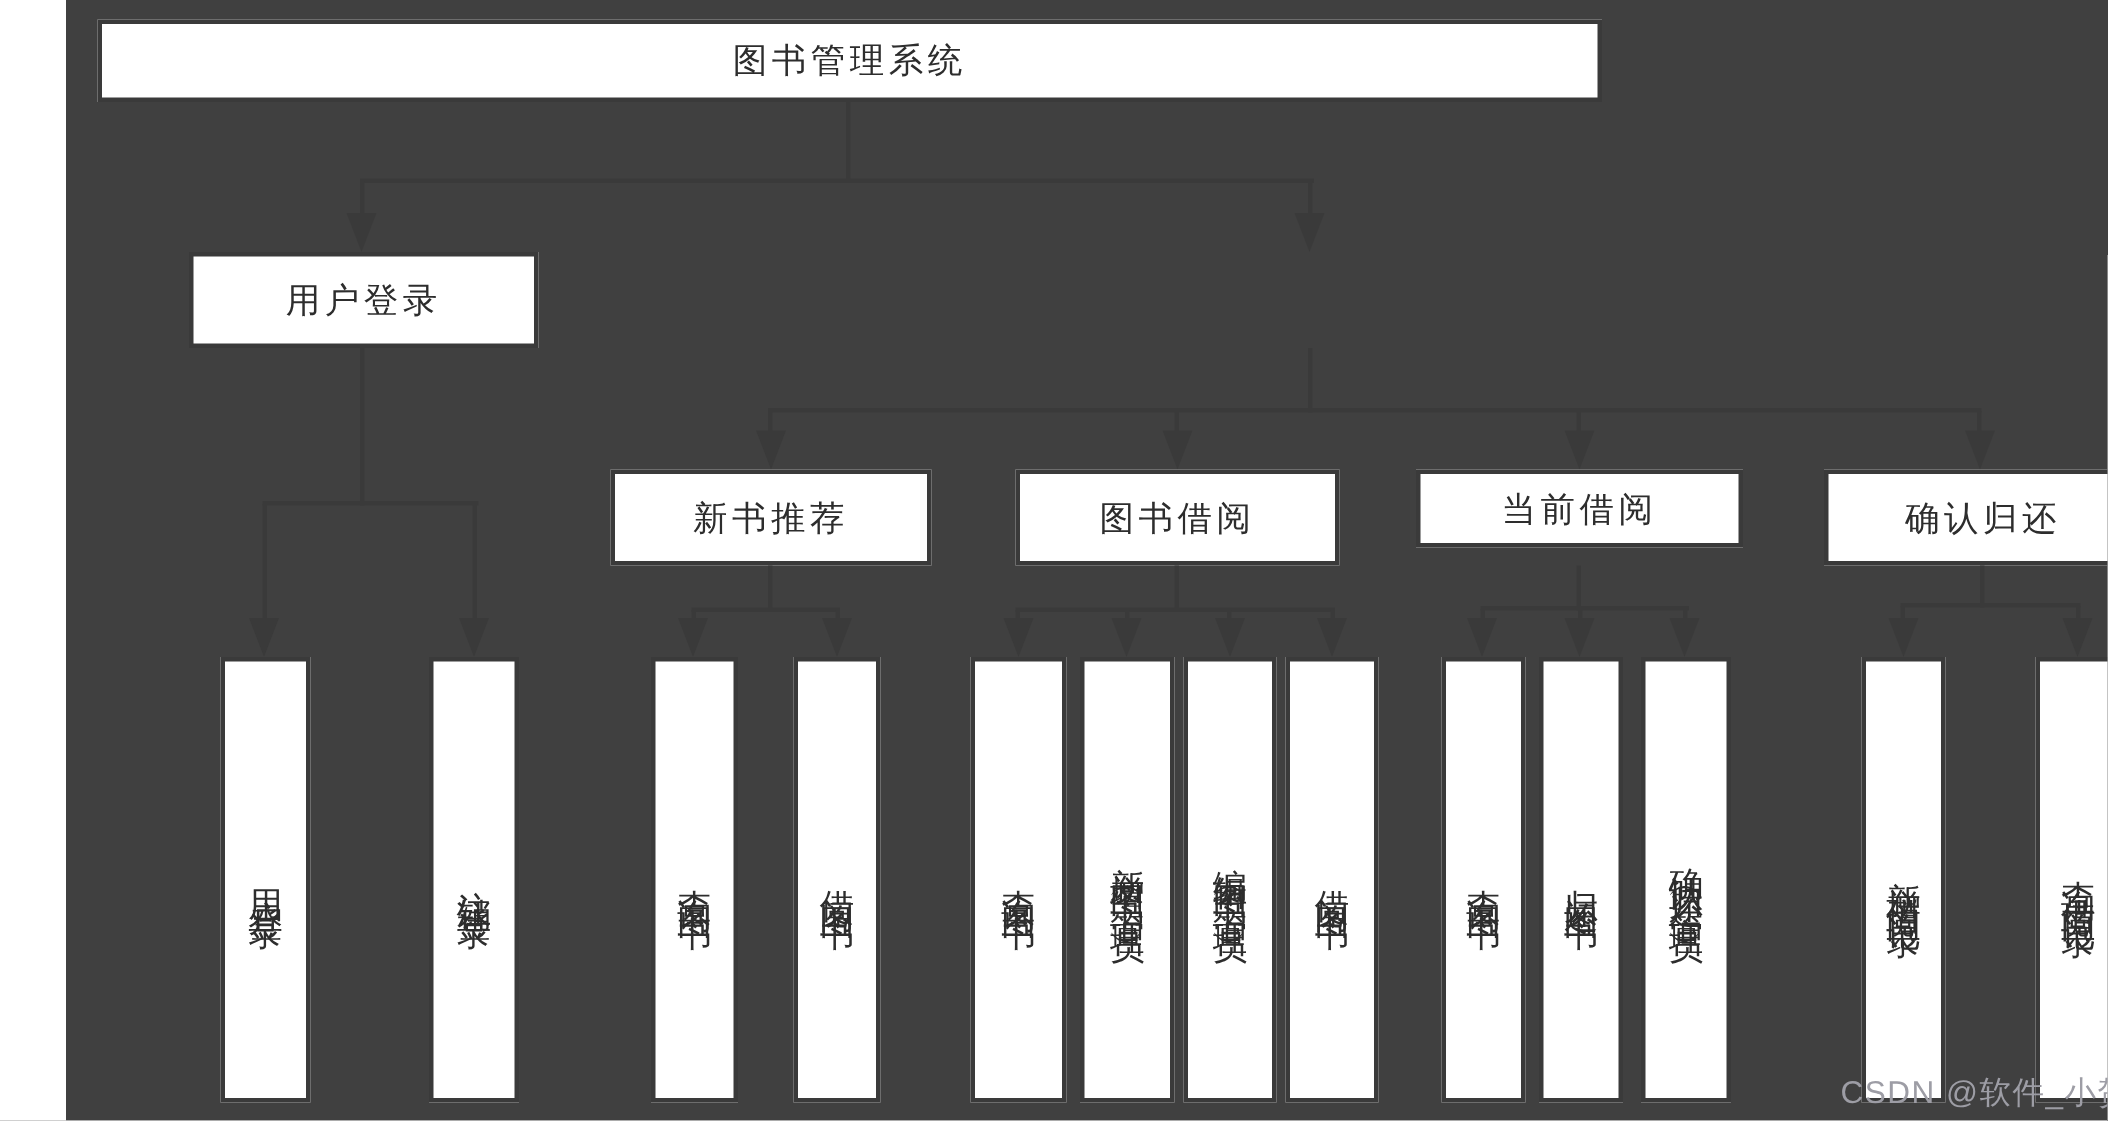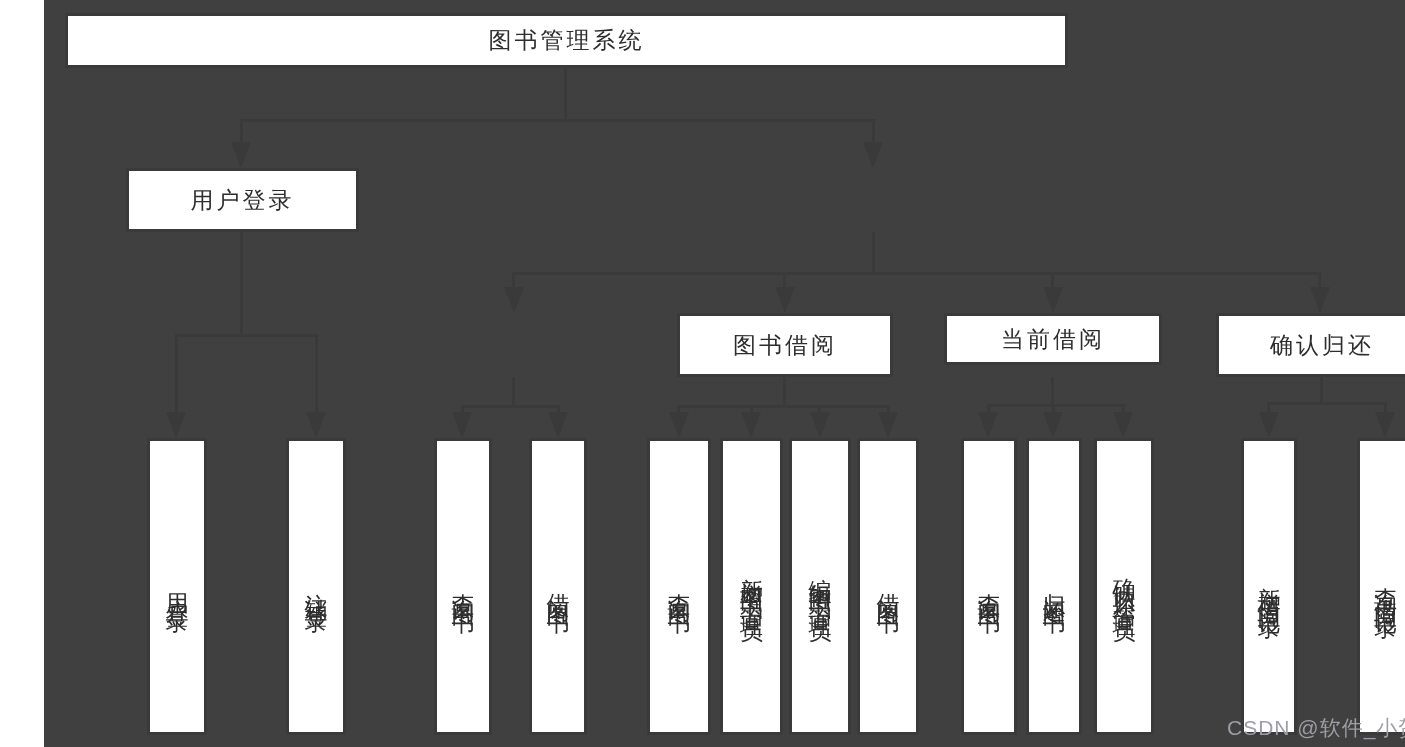--- a/index.html
+++ b/index.html
@@ -57,20 +57,21 @@
   <div class="line" style="left:468px;top:272px;width:809px;height:3px;"></div>
   <div class="line" style="left:468px;top:274px;width:3px;height:15px;"></div>
   <div class="line" style="left:739px;top:274px;width:3px;height:15px;"></div>
   <div class="line" style="left:1007px;top:274px;width:3px;height:15px;"></div>
   <div class="line" style="left:1274px;top:274px;width:3px;height:15px;"></div>
   <div class="arrow" style="left:460px;top:287px;"></div>
   <div class="arrow" style="left:731px;top:287px;"></div>
   <div class="arrow" style="left:999px;top:287px;"></div>
   <div class="arrow" style="left:1266px;top:287px;"></div>
 
+  <div class="node" style="left:363px;top:313px;width:214px;height:64px;">新书推荐</div>
   <div class="node" style="left:633px;top:313px;width:216px;height:64px;">图书借阅</div>
   <div class="node" style="left:900px;top:313px;width:218px;height:52px;">当前借阅</div>
   <div class="node" style="left:1172px;top:313px;width:212px;height:64px;">确认归还</div>
 
   <div class="line" style="left:468px;top:377px;width:3px;height:31px;"></div>
   <div class="line" style="left:417px;top:405px;width:99px;height:3px;"></div>
   <div class="line" style="left:417px;top:407px;width:3px;height:10px;"></div>
   <div class="line" style="left:513px;top:407px;width:3px;height:10px;"></div>
   <div class="arrow" style="left:408px;top:412px;"></div>
   <div class="arrow" style="left:504px;top:412px;"></div>

